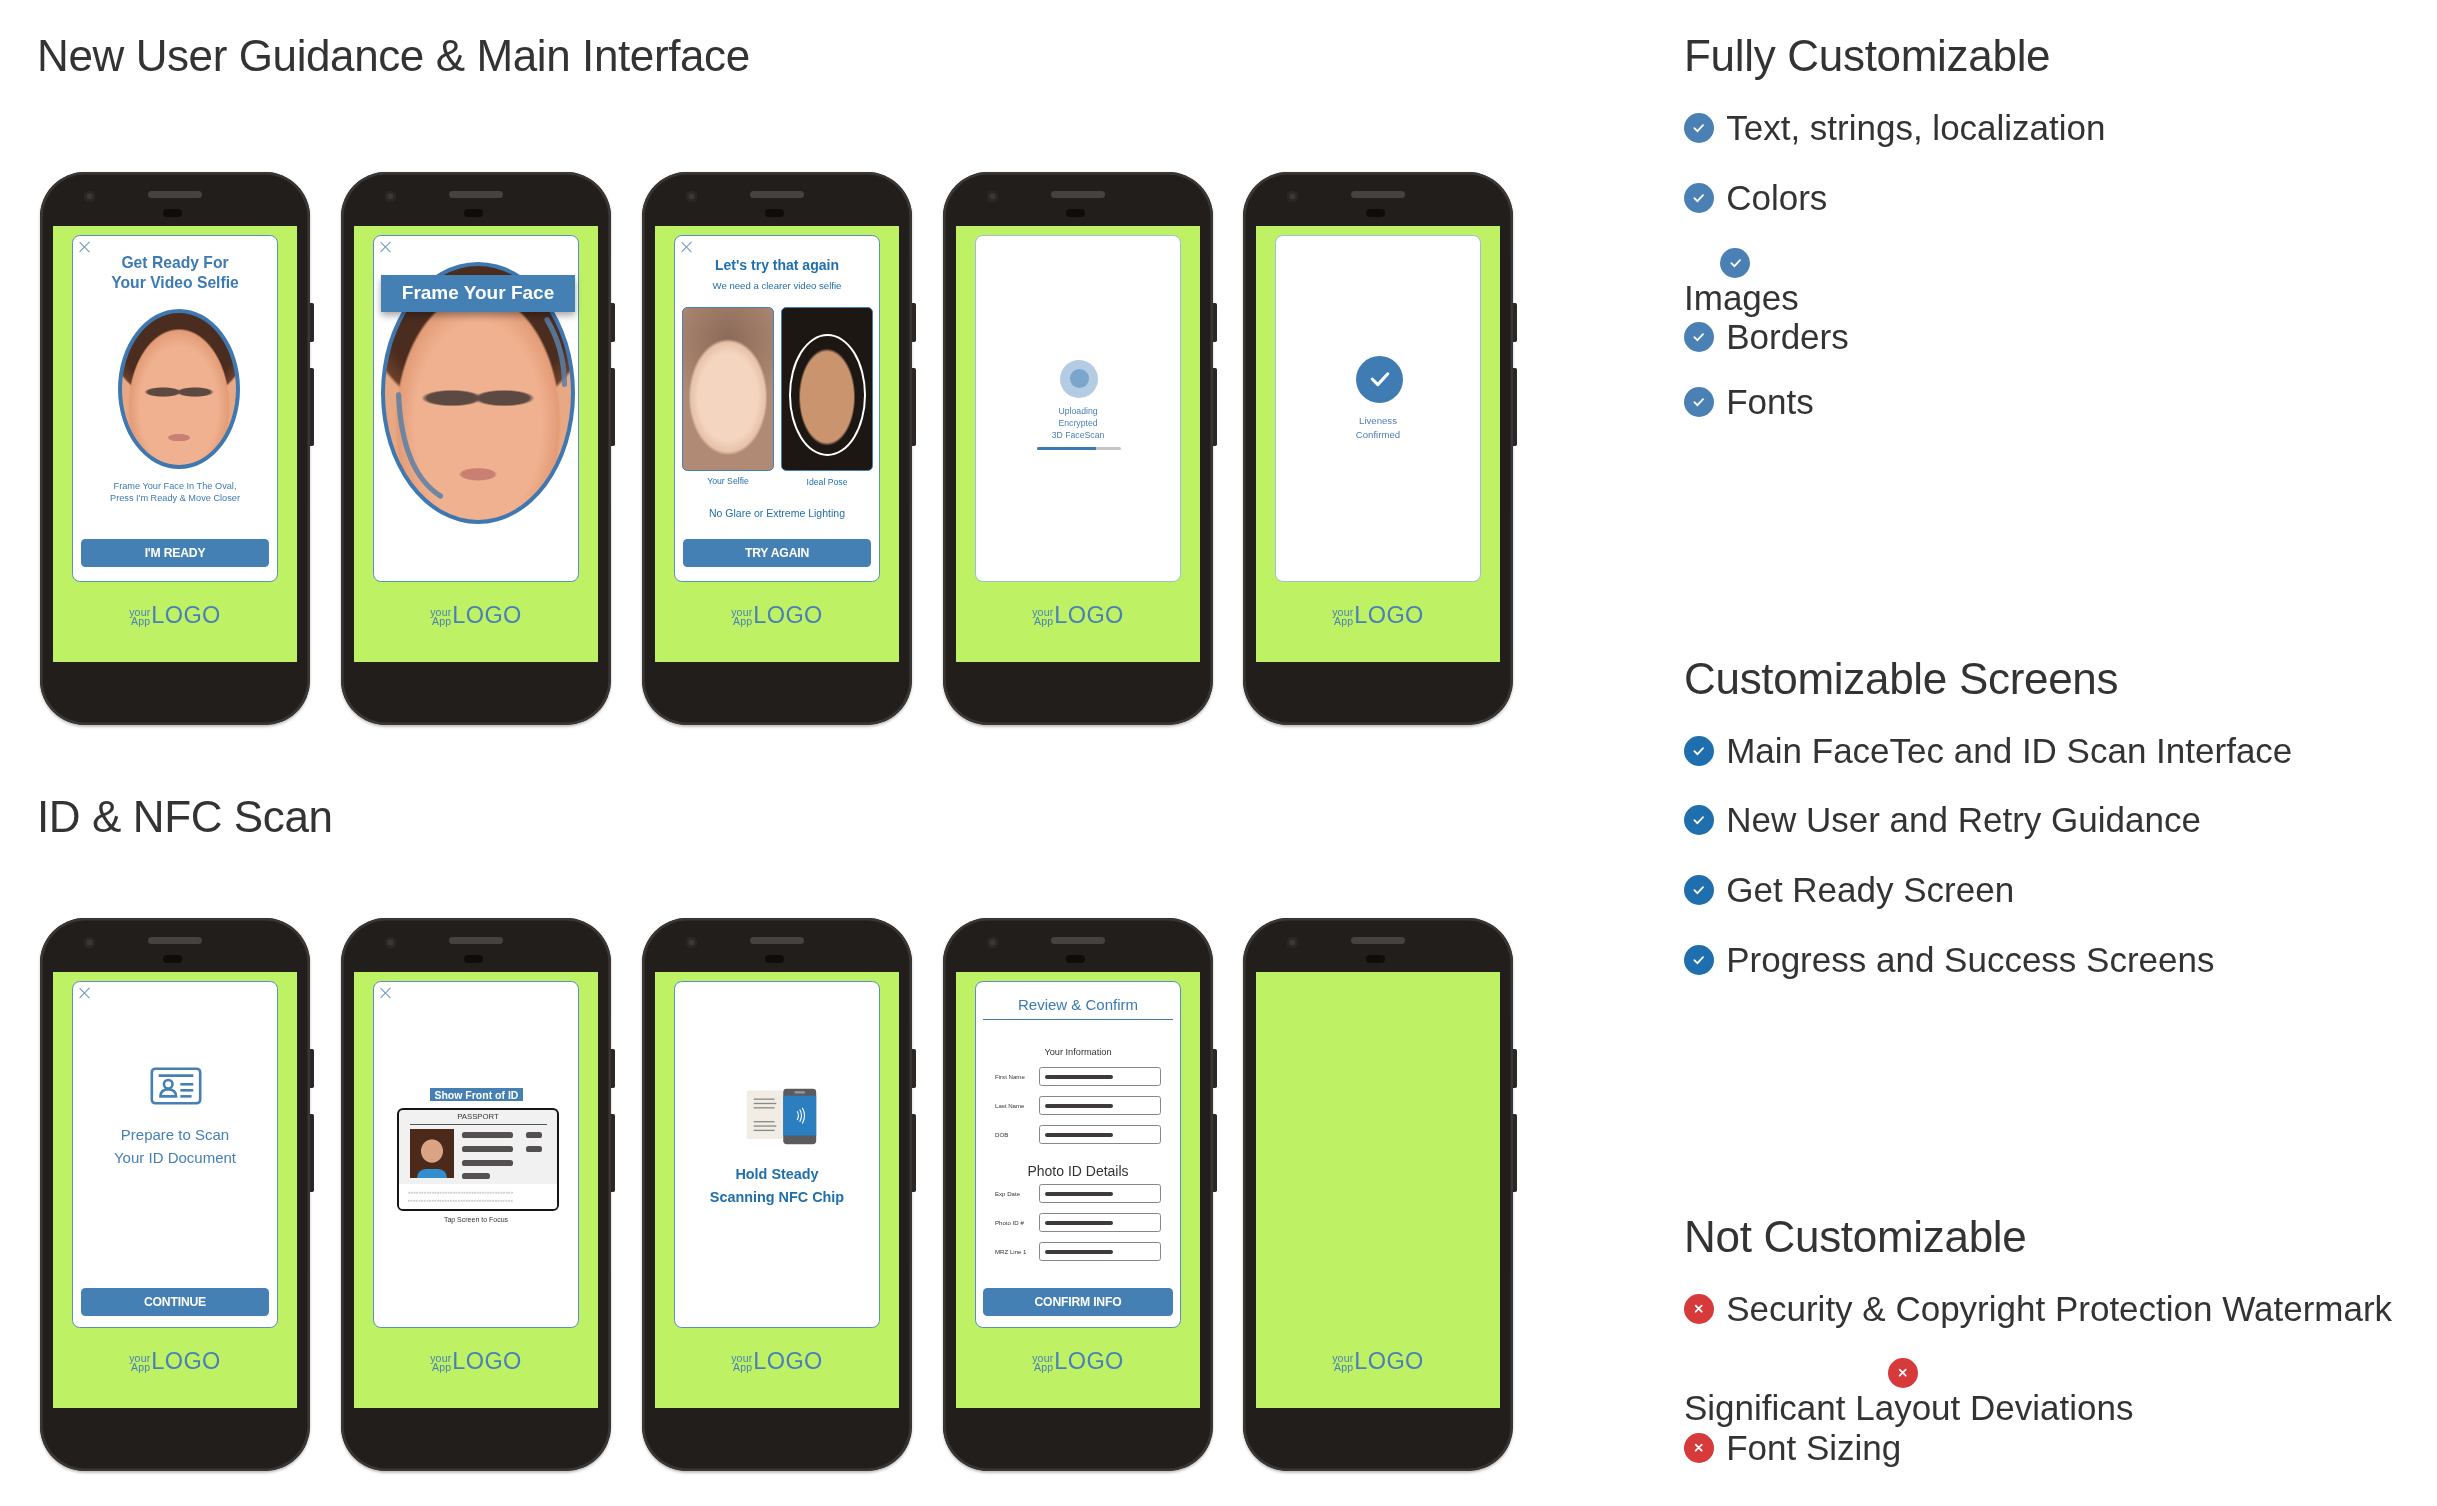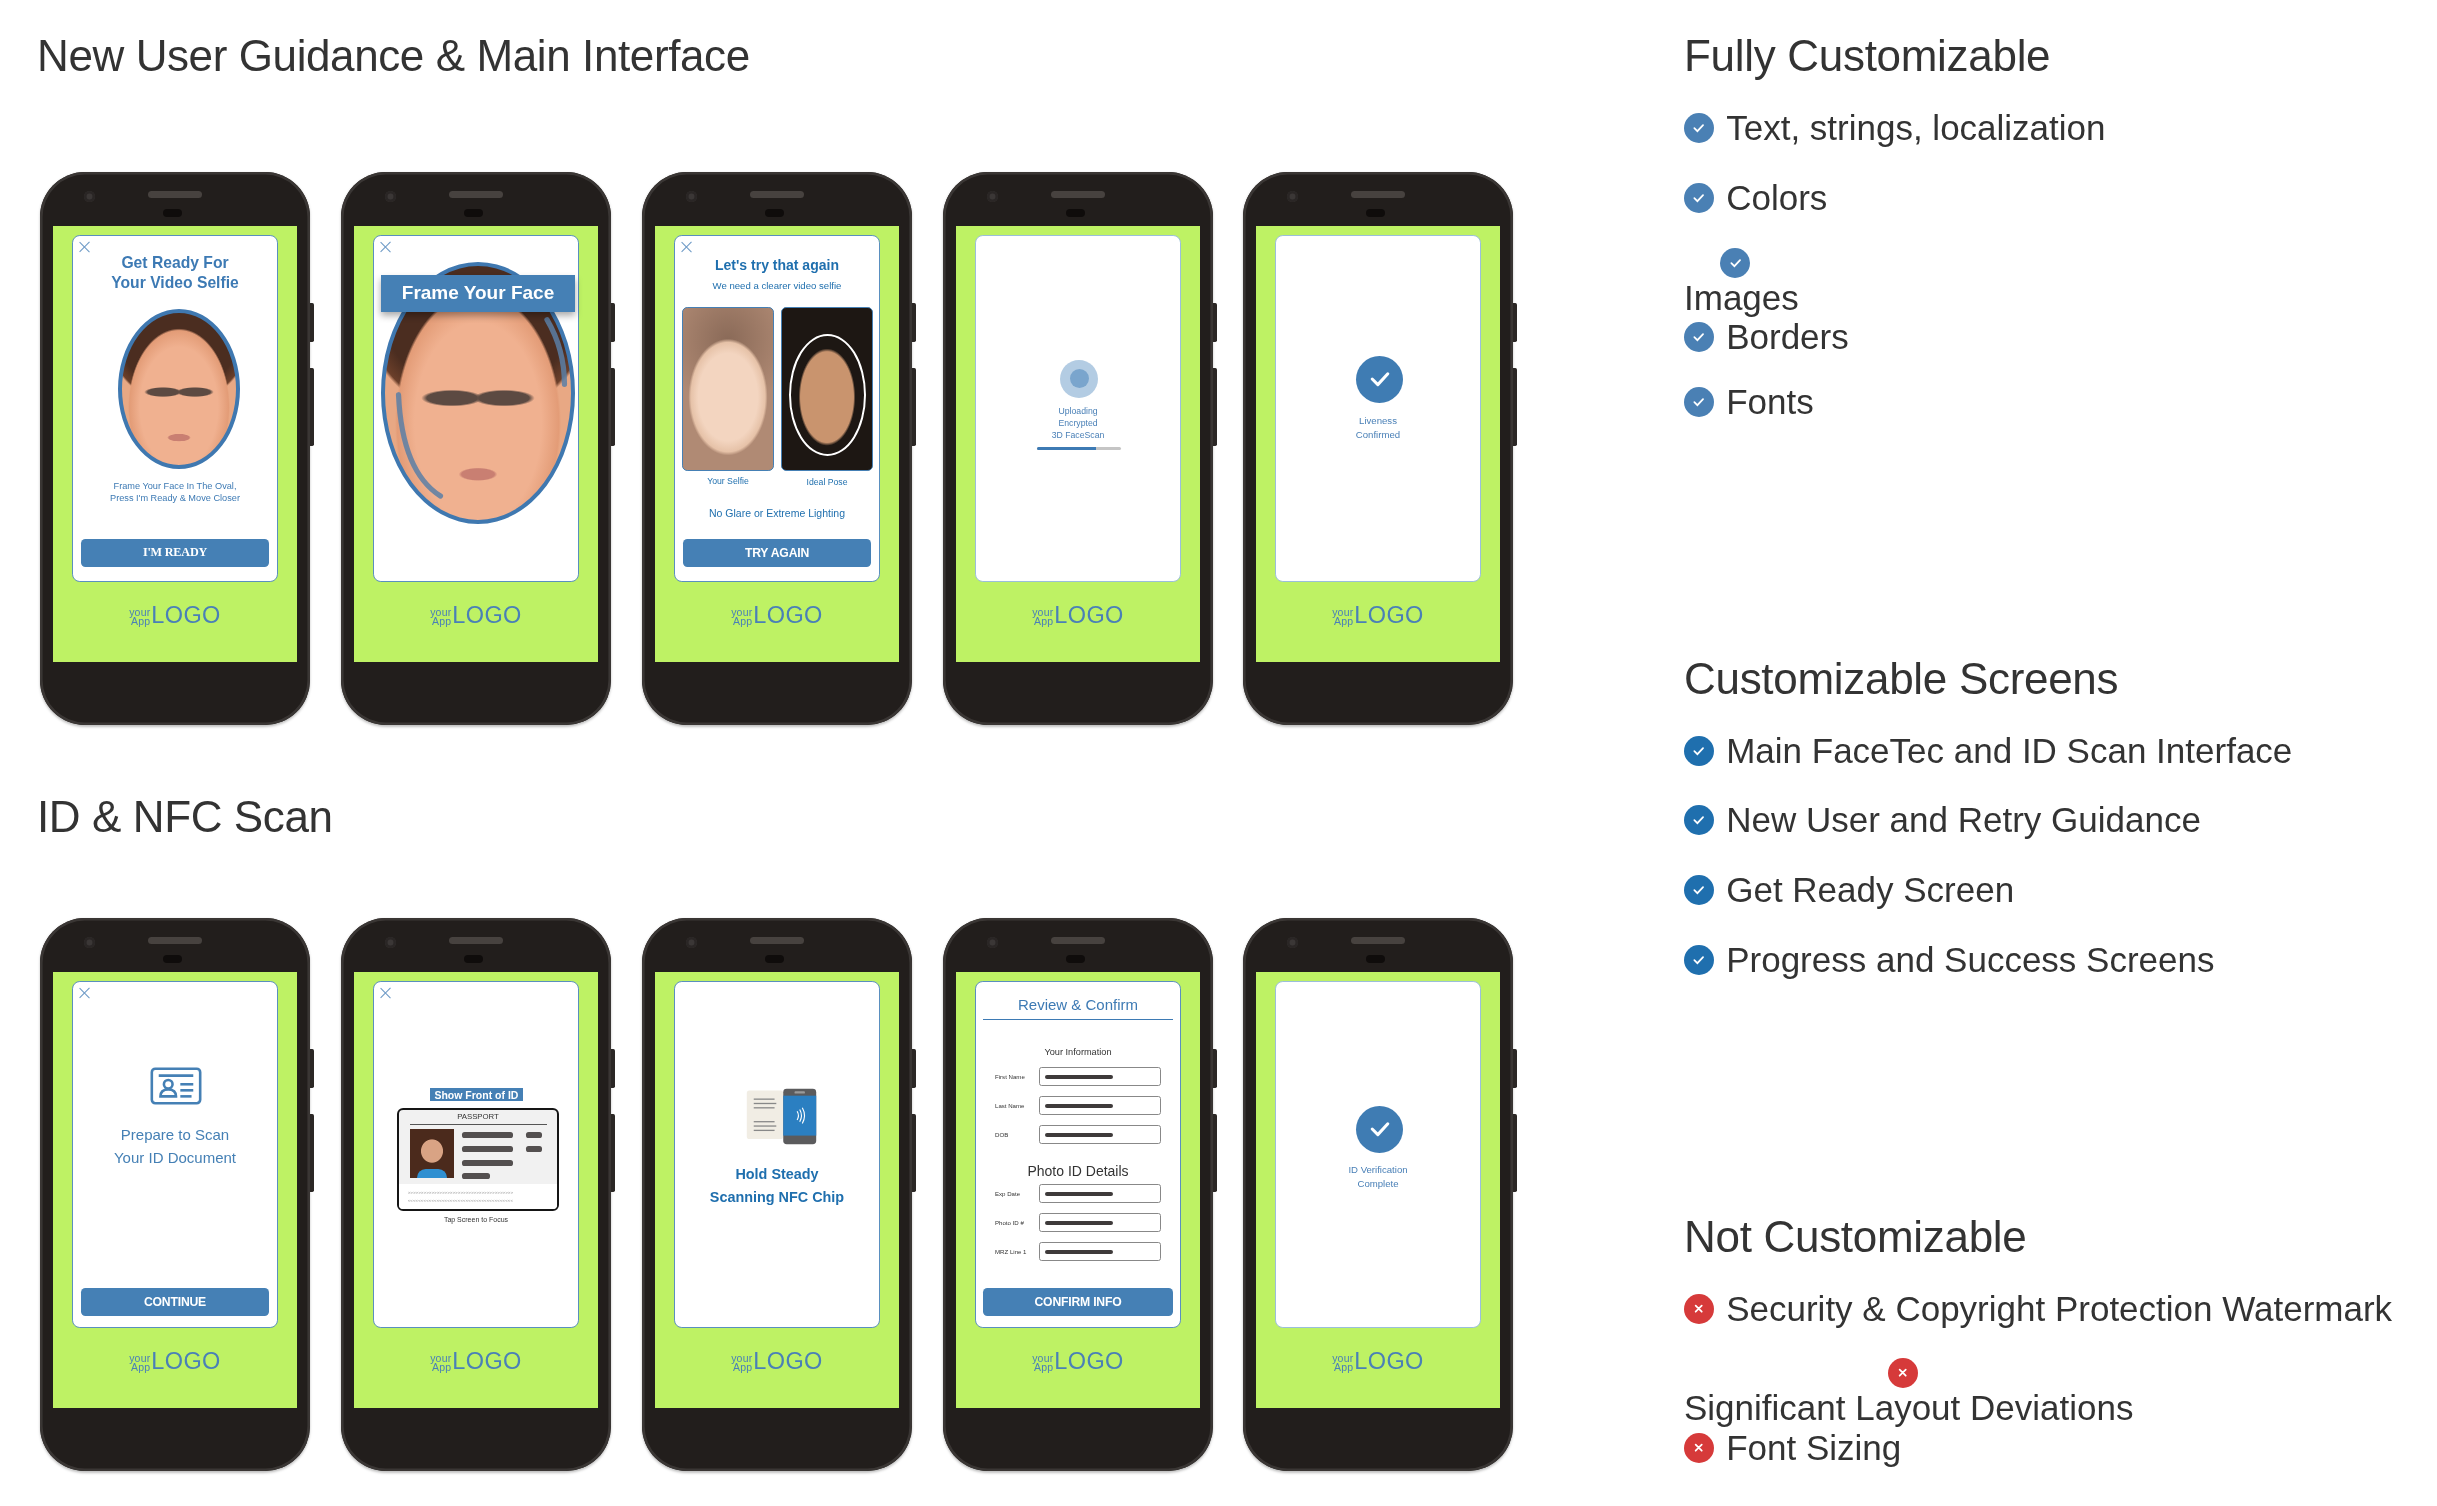--- a/index.html
+++ b/index.html
@@ -72,21 +72,21 @@
       <div class="close-x"></div>
       <div class="c-title" style="top:17.4px;font-size:15.7px;line-height:20px;">
         <div>Get Ready For</div>
         <div>Your Video Selfie</div>
       </div>
       <div class="face-oval" style="left:45px; top:73px; width:122px; height:160px;"></div>
       <div class="c-text" style="top:244px;font-size:9.2px;line-height:12.2px;">
         <div>Frame Your Face In The Oval,</div>
         <div>Press I'm Ready &amp; Move Closer</div>
       </div>
-      <div class="cta" style="top:303px;font-family:Liberation Serif, serif;">I'M READY</div>
+      <div class="cta" style="top:303px;">I'M READY</div>
     </div>
     <div class="app-logo">
       <div class="small">
           <span>your</span>
           <span>App</span>
         </div>
       <div class="big">LOGO</div>
     </div>
   </div>
 </div>
@@ -361,31 +361,20 @@
   </div>
 </div>
 
 <div class="phone" style="left:1243px; top:918px;">
   <div class="cam"></div>
   <div class="speaker"></div>
   <div class="sensor"></div>
   <div class="btn-side" style="top:131px;height:39px;"></div>
   <div class="btn-side" style="top:196px;height:78px;"></div>
   <div class="screen">
-    <div class="card" style="border-color:#9bbfdb;">
-      <div style="position:absolute;left:80px;top:124px;width:47px;height:47px;border-radius:50%;background:#3f7cb3;display:flex;align-items:center;justify-content:center;">
-        <svg width="26" height="26" viewBox="0 0 30 30">
-            <path d="M6 15 L12.5 21.5 L24 9" stroke="#fff" stroke-width="3.5" fill="none" stroke-linecap="round" stroke-linejoin="round"></path>
-          </svg>
-      </div>
-      <div class="c-text" style="top:181px;font-size:9.6px;line-height:14px;color:#4a80b7;">
-        <div>ID Verification</div>
-        <div>Complete</div>
-      </div>
-    </div>
     <div class="app-logo">
       <div class="small">
           <span>your</span>
           <span>App</span>
         </div>
       <div class="big">LOGO</div>
     </div>
   </div>
 </div>
 

